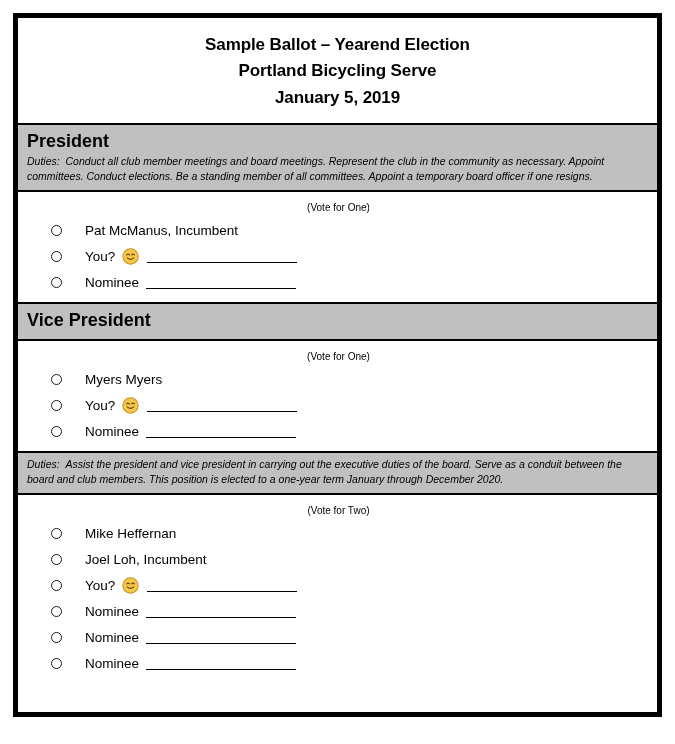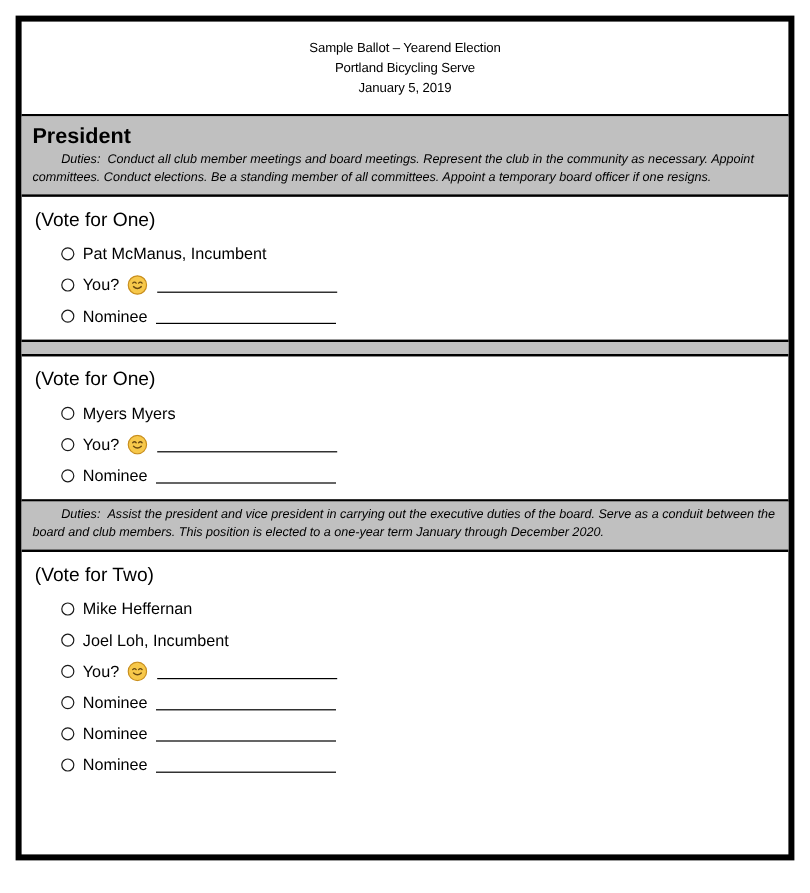--- a/index.html
+++ b/index.html
@@ -29,22 +29,22 @@
     flex-direction: column;
   }
 
   
   .title-block {
     padding: 14px 10px 12px 10px;
     text-align: center;
     border-bottom: 2px solid #000000;
   }
   .title-line {
-    font-size: 11px;
-    font-weight: normal;
+    font-size: 17px;
+    font-weight: bold;
     line-height: 1.55;
     letter-spacing: -0.1px;
   }
 
   
   .office-section {
     display: flex;
     flex-direction: column;
   }
   .office-header {
@@ -59,37 +59,37 @@
     margin-bottom: 1px;
   }
   .office-duties {
     font-size: 10.5px;
     font-style: italic;
     line-height: 1.42;
     text-align: left;
   }
   .office-duties .duties-label {
     font-style: italic;
-    margin-left: 24px;
   }
 
   
   .vote-body {
     padding: 8px 9px 7px 9px;
     border-bottom: 2px solid #000000;
   }
   .vote-body.last {
     border-bottom: none;
     flex: 1;
   }
   .vote-instruction {
-    font-size: 16px;
+    font-size: 10px;
     line-height: 1.5;
     margin-bottom: 2px;
     padding-left: 2px;
+    text-align: center;
   }
   .candidate-list {
     list-style: none;
     margin: 0;
     padding: 0 0 0 24px;
   }
   .candidate-row {
     display: flex;
     align-items: center;
     height: 26px;
@@ -100,20 +100,21 @@
     width: 11px;
     height: 11px;
     border: 1.4px solid #1a1a1a;
     border-radius: 50%;
     box-sizing: border-box;
     flex: 0 0 auto;
     margin-right: 7px;
   }
   .candidate-name {
     white-space: nowrap;
+    margin-left: 16px;
   }
   .smiley-icon {
     flex: 0 0 auto;
     margin-left: 7px;
     display: inline-flex;
     align-items: center;
   }
   .write-in-line {
     display: inline-block;
     border-bottom: 1.6px solid #000000;
@@ -169,20 +170,21 @@
             <li class="candidate-row">
               <span class="vote-circle"></span>
               <span class="candidate-name">Nominee</span>
               <span class="write-in-line after-nominee"></span>
             </li>
           </ul>
         </div>
       </div>
       <div class="office-section">
         <div class="office-header">
+          <div class="office-title">Vice President</div>
         </div>
         <div class="vote-body">
           <div class="vote-instruction">(Vote for One)</div>
           <ul class="candidate-list">
             <li class="candidate-row">
               <span class="vote-circle"></span>
               <span class="candidate-name">Myers Myers</span>
             </li>
             <li class="candidate-row">
               <span class="vote-circle"></span>

